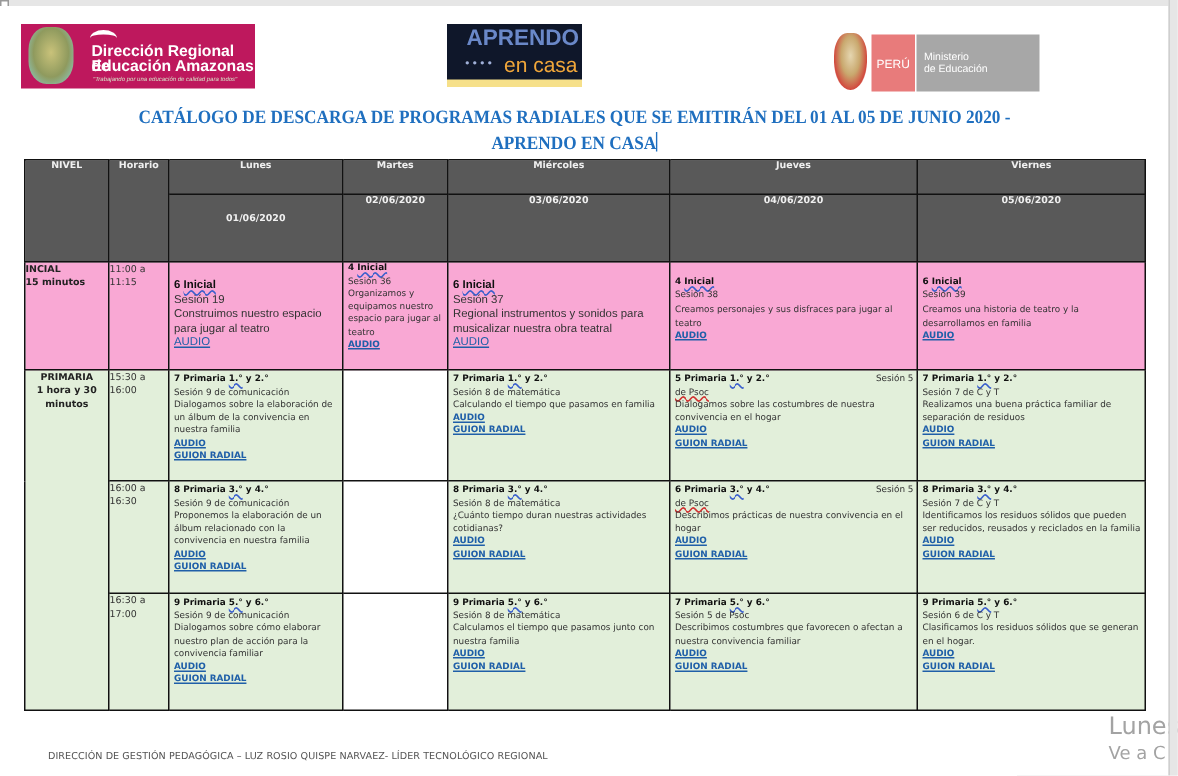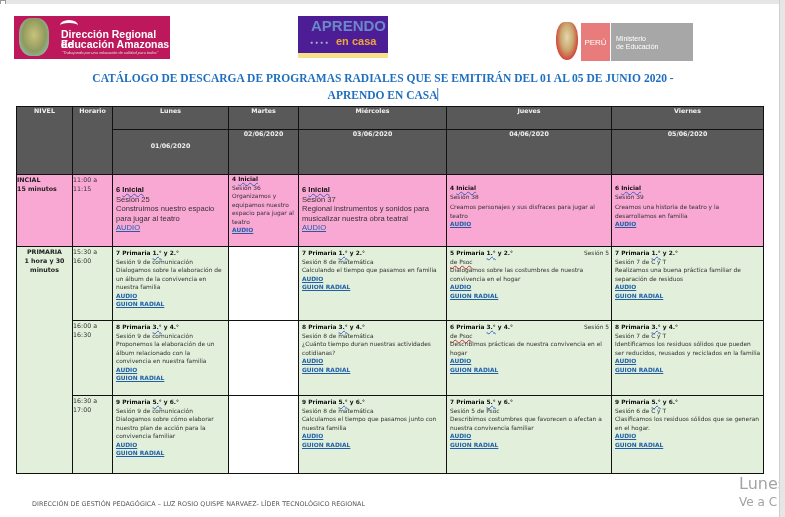--- a/index.html
+++ b/index.html
@@ -24,24 +24,24 @@
     overflow:hidden;
   }
   .logo-dre .crest { position:absolute; left:5px; top:2px; width:30px; height:38px;
     background:radial-gradient(ellipse at 50% 45%, #c9c27a 0%, #8f9a5e 55%, #8db393 75%); border-radius:40%; }
   .logo-dre .book { position:absolute; left:46px; top:4px; width:18px; height:8px; border-top:3px solid #fff; border-radius:50% 50% 0 0; }
   .logo-dre .l1 { position:absolute; left:47px; top:13px; color:#fff; font-weight:bold; font-size:10.5px; line-height:10px; }
   .logo-dre .l2 { position:absolute; left:47px; top:23px; color:#fff; font-weight:bold; font-size:10.5px; line-height:10px; }
   .logo-dre .tag { position:absolute; left:48px; top:34px; color:#d5e3c8; font-size:4px; font-style:italic; }
 
   .logo-aprendo {
-    position:absolute; left:298px; top:12px; width:90px; height:42px; background:#4c1d95;
+    position:absolute; left:298px; top:12px; width:90px; height:42px; background:#0f172a;
   }
   .logo-aprendo .a1 { position:absolute; left:13px; top:1px; color:#6a88c8; font-weight:bold; font-size:15px; letter-spacing:0px; }
-  .logo-aprendo .a2 { position:absolute; left:38px; top:19px; color:#f0a63a; font-size:11px; font-weight:bold; }
+  .logo-aprendo .a2 { position:absolute; left:38px; top:19px; color:#f0a63a; font-size:14px; font-weight:normal; }
   .logo-aprendo .dots { position:absolute; left:12px; top:23px; color:#a0b0d8; font-size:5px; letter-spacing:2px; }
   .logo-aprendo .bar { position:absolute; left:0; top:37px; width:90px; height:5px; background:#f6e08a; }
 
   .logo-minedu { position:absolute; left:556px; top:18px; width:137px; height:40px; }
   .logo-minedu .shield { position:absolute; left:0; top:0; width:22px; height:38px;
     background:radial-gradient(ellipse at 50% 40%, #e5d6b0 0%, #c9a86e 40%, #d24a3e 70%, #fff 85%); border-radius:40% 40% 50% 50%; }
   .logo-minedu .peru { position:absolute; left:25px; top:1px; width:29px; height:38px; background:#e87b7b;
     color:#fff; font-size:8px; font-weight:normal; display:flex; align-items:center; justify-content:center; }
   .logo-minedu .min { position:absolute; left:55px; top:1px; width:82px; height:38px; background:#a7a7a7;
     color:#fff; font-size:7px; line-height:8px; padding:12px 0 0 5px; box-sizing:border-box; }
@@ -161,21 +161,21 @@
           <span>INCIAL</span><br>
           <span>15 minutos</span>
         </td>
         <td class="hora-cell">
           <span>11:00 a</span><br>
           <span>11:15</span>
         </td>
         <td>
           <div class="cell arial">
             <div class="hd"><span>6</span> <span class="sq">Inicial</span></div>
-            <div>Sesión 25</div>
+            <div>Sesión 19</div>
             <div>Construimos nuestro espacio para jugar al teatro</div>
             <a>AUDIO</a>
           </div>
         </td>
         <td>
           <div class="cell" style="padding-top:0">
             <div class="hd"><span>4</span> <span class="sq">Inicial</span></div>
             <div>Sesión 36</div>
             <div>Organizamos y equipamos nuestro espacio para jugar al teatro</div>
             <a>AUDIO</a>

